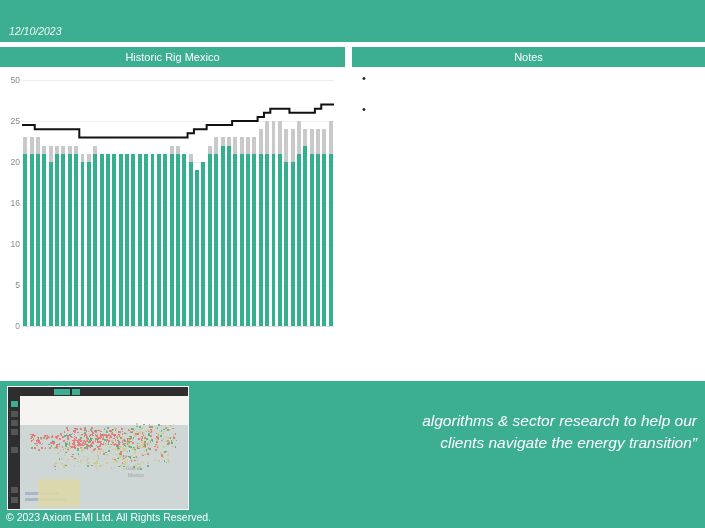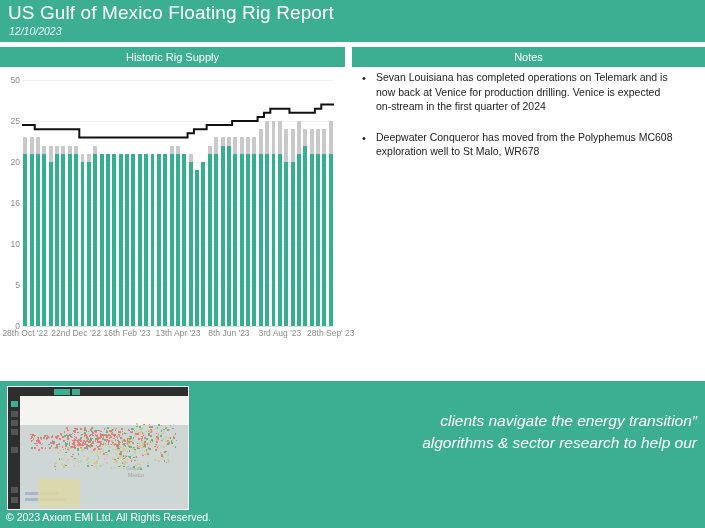--- a/index.html
+++ b/index.html
@@ -94,25 +94,24 @@
     position:absolute;right:8px;top:483px;
     font-size:28px;color:#ffffff;letter-spacing:-.4px;white-space:nowrap;margin-top:48px;
   }
   .brand b{font-weight:700;}
   .tm{font-size:9px;vertical-align:super;}
 </style>
 </head>
 <body>
 
 <div class="title-band">
-  <div class="report-title">US Gulf of Mexico Floating Rig Report</div>
   <div class="report-date">12/10/2023</div>
 </div>
 
-<div class="panel-head" id="chart-head">Historic Rig Supply</div>
+<div class="panel-head" id="chart-head">Historic Rig Mexico</div>
 <div class="panel-head" id="notes-head">Notes</div>
 
 <div class="chart-panel">
   <div class="yaxis" id="y-axis">
       <div class="ylabel" style="top: 246px;">0</div>
       <div class="ylabel" style="top: 205px;">5</div>
       <div class="ylabel" style="top: 164px;">10</div>
       <div class="ylabel" style="top: 123px;">16</div>
       <div class="ylabel" style="top: 82px;">20</div>
       <div class="ylabel" style="top: 41px;">25</div>
@@ -208,39 +207,28 @@
       <div class="bar-contract" style="left: 294.108px; width: 3.94776px; height: 172.2px; background: rgb(53, 176, 143);"></div>
       <div class="bar-avail" style="left: 300.475px; width: 3.94776px; height: 196.8px; background: rgb(201, 201, 201);"></div>
       <div class="bar-contract" style="left: 300.475px; width: 3.94776px; height: 172.2px; background: rgb(53, 176, 143);"></div>
       <div class="bar-avail" style="left: 306.842px; width: 3.94776px; height: 205px; background: rgb(201, 201, 201);"></div>
       <div class="bar-contract" style="left: 306.842px; width: 3.94776px; height: 172.2px; background: rgb(53, 176, 143);"></div>
     </div>
   <svg class="supply-svg" id="supply-line" width="312" height="246">
       <path d="M0,45.099999999999994L6.36734693877551,45.099999999999994L6.36734693877551,45.099999999999994L12.73469387755102,45.099999999999994L12.73469387755102,49.19999999999999L19.10204081632653,49.19999999999999L19.10204081632653,49.19999999999999L25.46938775510204,49.19999999999999L25.46938775510204,49.19999999999999L31.836734693877553,49.19999999999999L31.836734693877553,49.19999999999999L38.20408163265306,49.19999999999999L38.20408163265306,49.19999999999999L44.57142857142857,49.19999999999999L44.57142857142857,49.19999999999999L50.93877551020408,49.19999999999999L50.93877551020408,49.19999999999999L57.30612244897959,49.19999999999999L57.30612244897959,57.39999999999998L63.673469387755105,57.39999999999998L63.673469387755105,57.39999999999998L70.04081632653062,57.39999999999998L70.04081632653062,57.39999999999998L76.40816326530611,57.39999999999998L76.40816326530611,57.39999999999998L82.77551020408163,57.39999999999998L82.77551020408163,57.39999999999998L89.14285714285714,57.39999999999998L89.14285714285714,57.39999999999998L95.51020408163265,57.39999999999998L95.51020408163265,57.39999999999998L101.87755102040816,57.39999999999998L101.87755102040816,57.39999999999998L108.24489795918367,57.39999999999998L108.24489795918367,57.39999999999998L114.61224489795919,57.39999999999998L114.61224489795919,57.39999999999998L120.9795918367347,57.39999999999998L120.9795918367347,57.39999999999998L127.34693877551021,57.39999999999998L127.34693877551021,57.39999999999998L133.71428571428572,57.39999999999998L133.71428571428572,57.39999999999998L140.08163265306123,57.39999999999998L140.08163265306123,57.39999999999998L146.44897959183675,57.39999999999998L146.44897959183675,57.39999999999998L152.81632653061223,57.39999999999998L152.81632653061223,57.39999999999998L159.18367346938774,57.39999999999998L159.18367346938774,57.39999999999998L165.55102040816325,57.39999999999998L165.55102040816325,53.30000000000001L171.91836734693877,53.30000000000001L171.91836734693877,49.19999999999999L178.28571428571428,49.19999999999999L178.28571428571428,49.19999999999999L184.6530612244898,49.19999999999999L184.6530612244898,45.099999999999994L191.0204081632653,45.099999999999994L191.0204081632653,45.099999999999994L197.3877551020408,45.099999999999994L197.3877551020408,45.099999999999994L203.75510204081633,45.099999999999994L203.75510204081633,45.099999999999994L210.12244897959184,45.099999999999994L210.12244897959184,41L216.48979591836735,41L216.48979591836735,41L222.85714285714286,41L222.85714285714286,41L229.22448979591837,41L229.22448979591837,41L235.59183673469389,41L235.59183673469389,36.900000000000006L241.9591836734694,36.900000000000006L241.9591836734694,32.79999999999998L248.3265306122449,32.79999999999998L248.3265306122449,28.700000000000017L254.69387755102042,28.700000000000017L254.69387755102042,28.700000000000017L261.0612244897959,28.700000000000017L261.0612244897959,28.700000000000017L267.42857142857144,28.700000000000017L267.42857142857144,32.79999999999998L273.7959183673469,32.79999999999998L273.7959183673469,32.79999999999998L280.16326530612247,32.79999999999998L280.16326530612247,32.79999999999998L286.53061224489795,32.79999999999998L286.53061224489795,32.79999999999998L292.8979591836735,32.79999999999998L292.8979591836735,28.700000000000017L299.265306122449,28.700000000000017L299.265306122449,24.599999999999994L305.63265306122446,24.599999999999994L305.63265306122446,24.599999999999994L312,24.599999999999994" fill="none" stroke="#111111" stroke-width="2"></path>
     </svg>
   <div class="axis-base"></div>
-  <div class="xaxis" id="x-axis">
-      <div class="xlabel" style="left: 25.1837px;">28th Oct '22</div>
-      <div class="xlabel" style="left: 76.1224px;">22nd Dec '22</div>
-      <div class="xlabel" style="left: 127.061px;">16th Feb '23</div>
-      <div class="xlabel" style="left: 178px;">13th Apr '23</div>
-      <div class="xlabel" style="left: 228.939px;">8th Jun '23</div>
-      <div class="xlabel" style="left: 279.878px;">3rd Aug '23</div>
-      <div class="xlabel" style="left: 330.816px;">28th Sep' 23</div>
-    </div>
 </div>
 
 <div class="notes-panel" id="notes-list">
     <div class="note">
       <div class="note-bullet">•</div>
-      <div class="note-text">Sevan Louisiana has completed operations on Telemark and is now back at Venice for production drilling. Venice is expected on-stream in the first quarter of 2024</div>
     </div>
     <div class="note">
       <div class="note-bullet">•</div>
-      <div class="note-text">Deepwater Conqueror has moved from the Polyphemus MC608 exploration well to St Malo, WR678</div>
     </div>
   </div>
 
 <div class="footer"></div>
 
 <div class="map-frame">
   <div class="map-canvas" id="map-canvas">
     <div class="map-land"></div>
     <div class="map-sea"></div>
     <div class="map-label" style="left:118px;top:78px;">Gulf of</div>
@@ -998,19 +986,19 @@
       <div class="dot" style="left: 135.649px; top: 63.4168px; background: rgb(207, 201, 138);"></div>
       <div class="dot" style="left: 159.886px; top: 64.735px; background: rgb(207, 201, 138);"></div>
       <div class="dot" style="left: 127.79px; top: 69.2688px; background: rgb(232, 114, 110);"></div>
       <div style="position: absolute; left: 30px; top: 92px; width: 42px; height: 28px; background: rgb(222, 216, 166); opacity: 0.85;"></div>
     </div>
 </div>
 
 <div class="copyright">© 2023 Axiom EMI Ltd. All Rights Reserved.</div>
 
 <div class="tagline" id="tagline">
+    <div>algorithms &amp; sector research to help our</div>
     <div>clients navigate the energy transition”</div>
-    <div>algorithms &amp; sector research to help our</div>
   </div>
 
 <div class="brand">
   <span>Offshore</span><b>Links</b><span class="tm">™</span>
 </div>
 
 </body></html>

